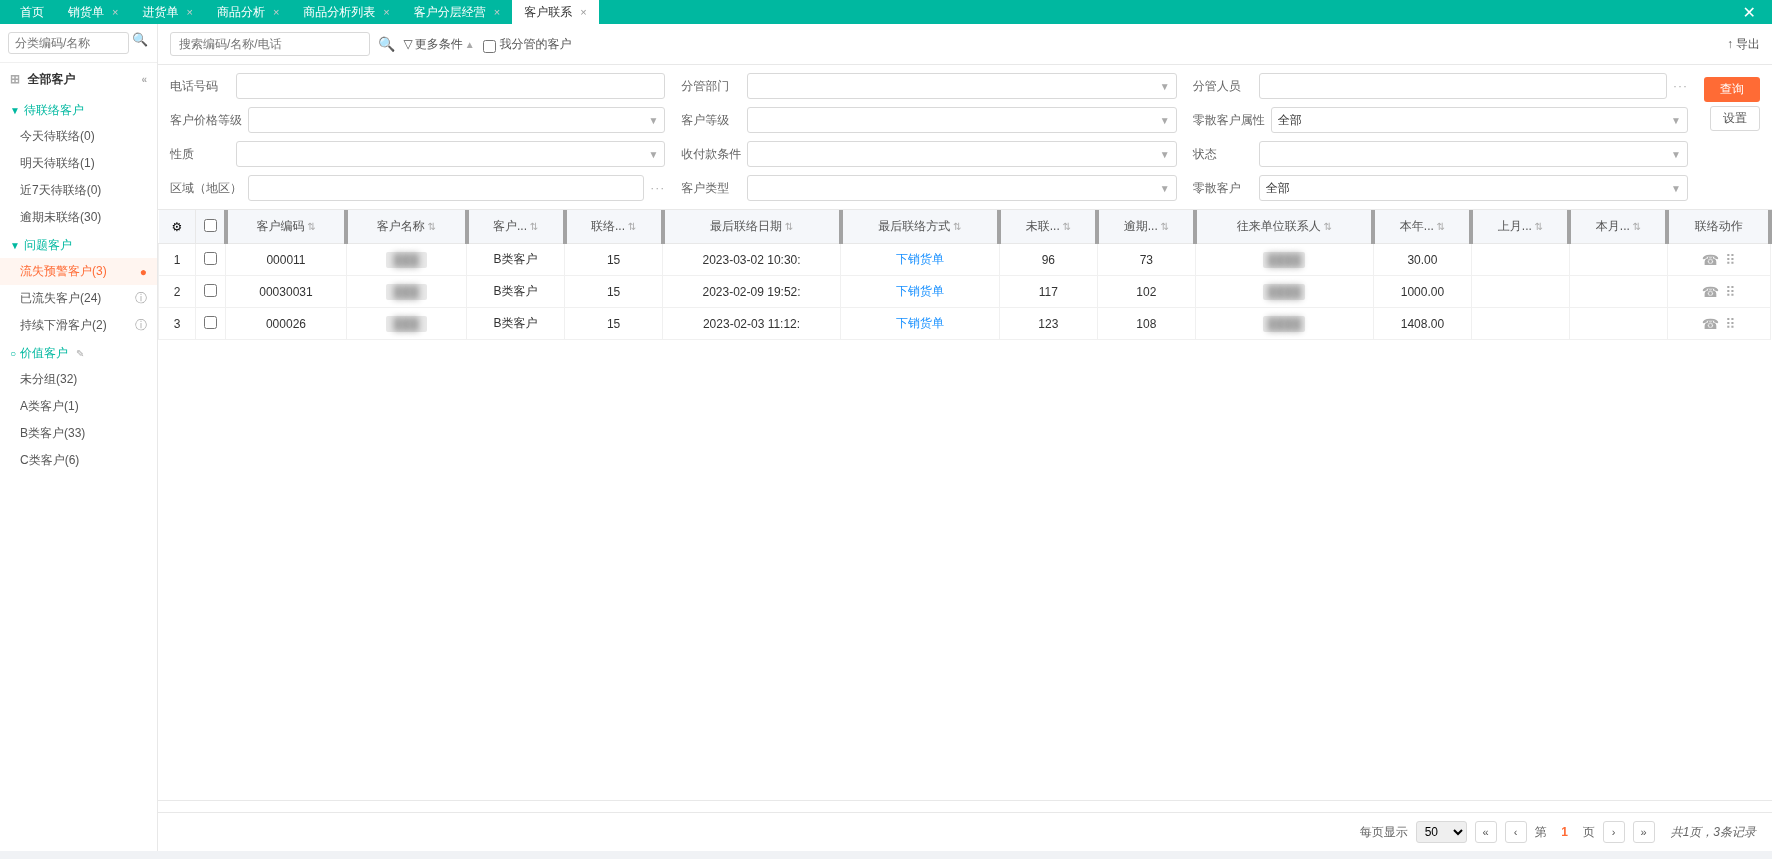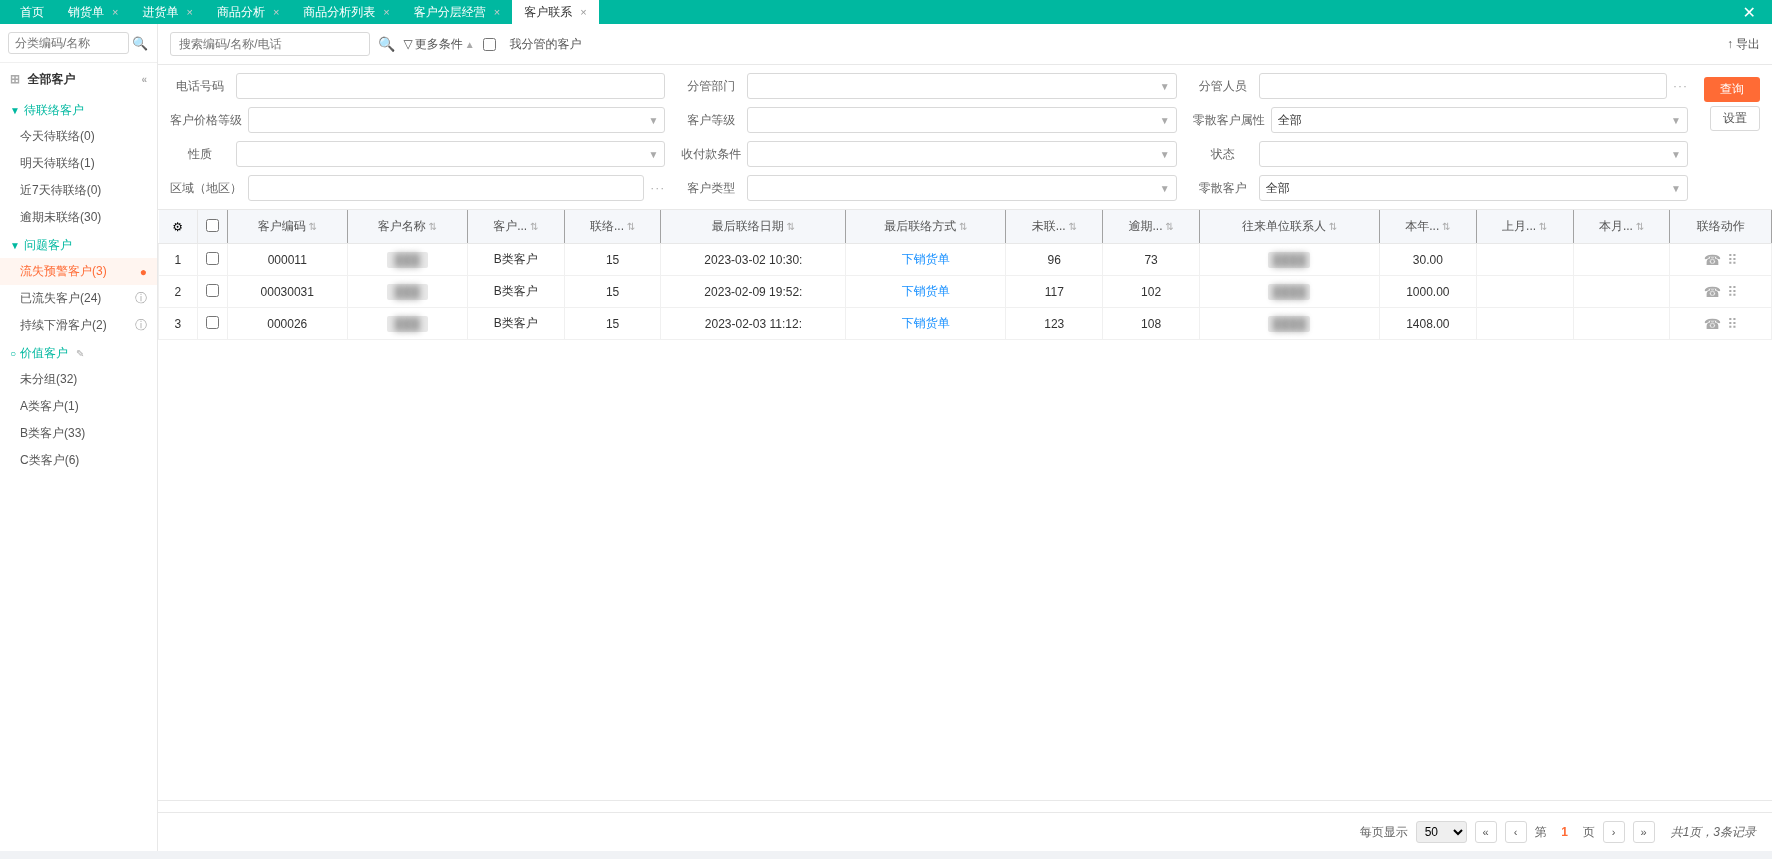--- a/index.html
+++ b/index.html
@@ -56,21 +56,21 @@
       background: #fff;
       border-right: 1px solid #e8e8e8;
       display: flex;
       flex-direction: column;
       overflow-y: auto;
     }
     .sidebar-search {
       padding: 8px;
       border-bottom: 1px solid #f0f0f0;
       display: flex;
-      align-items: center;
+      align-items: flex-start;
       gap: 4px;
     }
     .sidebar-search input {
       border: 1px solid #d9d9d9;
       border-radius: 3px;
       padding: 3px 6px;
       width: 100%;
       font-size: 12px;
       outline: none;
     }
@@ -158,22 +158,22 @@
     .filter-more {
       color: #555;
       display: flex;
       align-items: center;
       gap: 2px;
       cursor: pointer;
     }
     .filter-more .arrow { color: #aaa; font-size: 10px; }
     .filter-checkbox {
       display: flex;
-      align-items: center;
-      gap: 14px;
+      align-items: flex-end;
+      gap: 4px;
       color: #555;
       cursor: pointer;
     }
     .filter-export {
       margin-left: auto;
       color: #555;
       display: flex;
       align-items: center;
       gap: 3px;
       cursor: pointer;
@@ -188,21 +188,21 @@
     }
     .filter-row {
       display: flex;
       align-items: center;
       gap: 6px;
     }
     .filter-label {
       color: #666;
       white-space: nowrap;
       min-width: 60px;
-      text-align: center;
+      text-align: left;
       font-size: 12px;
     }
     .filter-input {
       flex: 1;
       border: 1px solid #d9d9d9;
       border-radius: 3px;
       padding: 3px 6px;
       font-size: 12px;
       height: 26px;
       outline: none;
@@ -256,21 +256,21 @@
       margin: 0;
     }
     table {
       width: 100%;
       border-collapse: collapse;
       font-size: 12px;
     }
     thead th {
       background: #f5f7fa;
       border-bottom: 1px solid #e8e8e8;
-      border-right: 1px solid #a3a3a3;
+      border-right: 4px solid #a3a3a3;
       padding: 8px 6px;
       text-align: center;
       color: #555;
       white-space: nowrap;
       position: sticky;
       top: 0;
       z-index: 10;
       font-weight: normal;
     }
     thead th:first-child { border-left: 1px solid #e8e8e8; }

